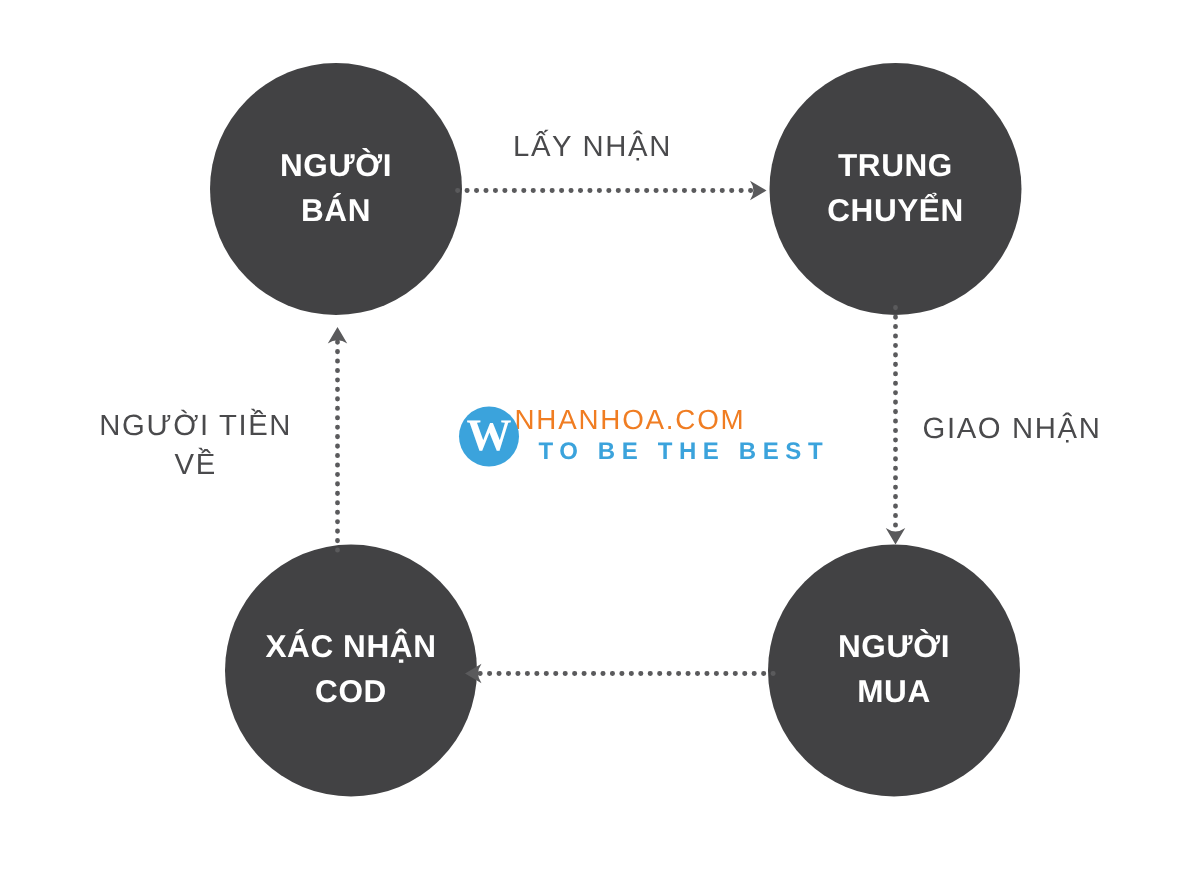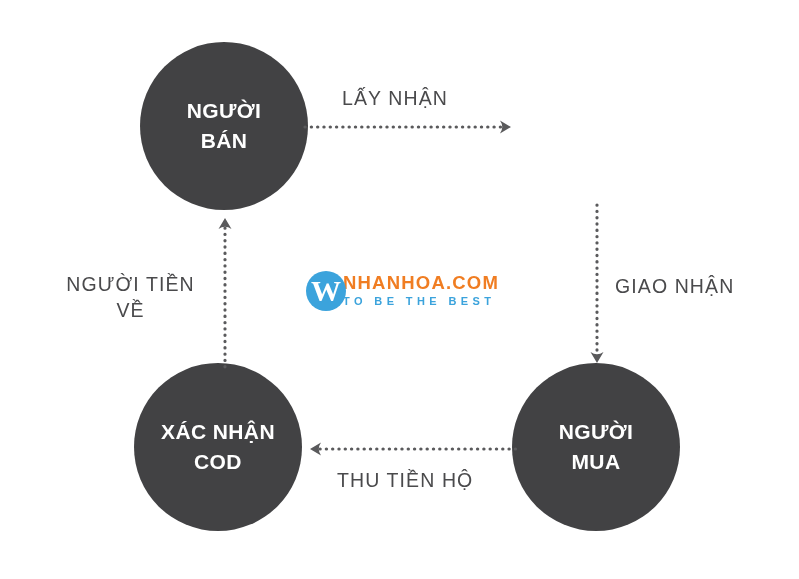--- a/index.html
+++ b/index.html
@@ -36,21 +36,21 @@
     font-size: 21px;
     font-weight: bold;
     line-height: 1.42;
     letter-spacing: 0.4px;
     white-space: pre-line;
     padding: 0 6px;
   }
 
   #node-seller      { left: 140px; top:  42px; }
   #node-transit     { left: 513px; top:  42px; }
-  #node-cod         { left: 134px; top: 363px; }
+  #node-cod         { left: 150px; top: 363px; }
   #node-buyer       { left: 512px; top: 363px; }
 
   
   .conn {
     position: absolute;
   }
   .conn svg { display: block; overflow: visible; }
 
   #conn-top    { left: 305px; top: 118px; width: 208px; height: 18px; }
   #conn-right  { left: 588px; top: 205px; width: 18px;  height: 160px; }
@@ -103,43 +103,48 @@
   }
   #logo-text {
     margin-left: -3px;
     display: flex;
     flex-direction: column;
     justify-content: center;
   }
   #logo-domain {
     color: #F07D22;
     font-size: 18.5px;
-    font-weight: bold;
+    font-weight: normal;
     letter-spacing: 1.2px;
     line-height: 1.05;
   }
   #logo-tagline {
     color: #3BA3DC;
-    font-size: 11px;
+    font-size: 16px;
     font-weight: bold;
     letter-spacing: 4.4px;
     line-height: 1.25;
     margin-top: 2px;
+    margin-left: 16px;
   }
 </style>
 </head>
 <body>
 
 <div id="canvas">
 
   <div class="node" id="node-seller">
     <span class="node-label">NGƯỜI
 BÁN</span>
   </div>
 
+  <div class="node" id="node-transit">
+    <span class="node-label">TRUNG
+CHUYỂN</span>
+  </div>
 
   <div class="node" id="node-cod">
     <span class="node-label">XÁC NHẬN
 COD</span>
   </div>
 
   <div class="node" id="node-buyer">
     <span class="node-label">NGƯỜI
 MUA</span>
   </div>
@@ -169,21 +174,20 @@
     <svg width="18" height="152" viewBox="0 0 18 152">
       <line x1="9" y1="12" x2="9" y2="152" stroke="#5A5A5C" stroke-width="3.2" stroke-linecap="round" stroke-dasharray="0.2 6.1"></line>
       <path d="M2.5 13 L9 2 L15.5 13 Q9 8.5 2.5 13 Z" fill="#5A5A5C"></path>
     </svg>
   </div>
 
   <div class="conn-label" id="label-top">LẤY NHẬN</div>
 
   <div class="conn-label" id="label-right">GIAO NHẬN</div>
 
-  <div class="conn-label" id="label-bottom">THU TIỀN HỘ</div>
 
   <div class="conn-label" id="label-left">NGƯỜI TIỀN
 VỀ</div>
 
   <div id="logo">
     <div id="logo-mark">
       <span class="w">W</span>
     </div>
     <div id="logo-text">
       <div id="logo-domain">NHANHOA.COM</div>

